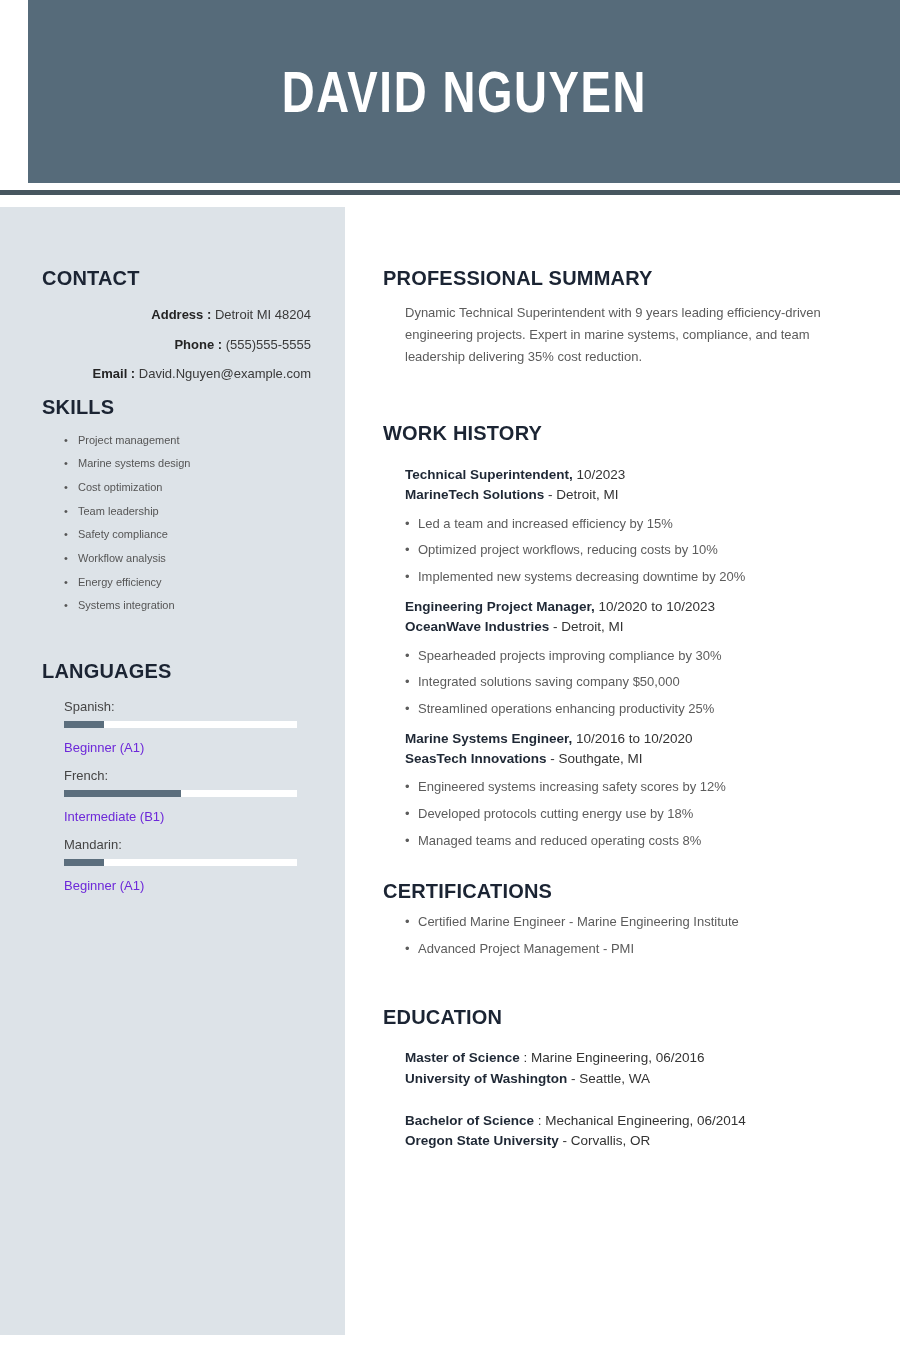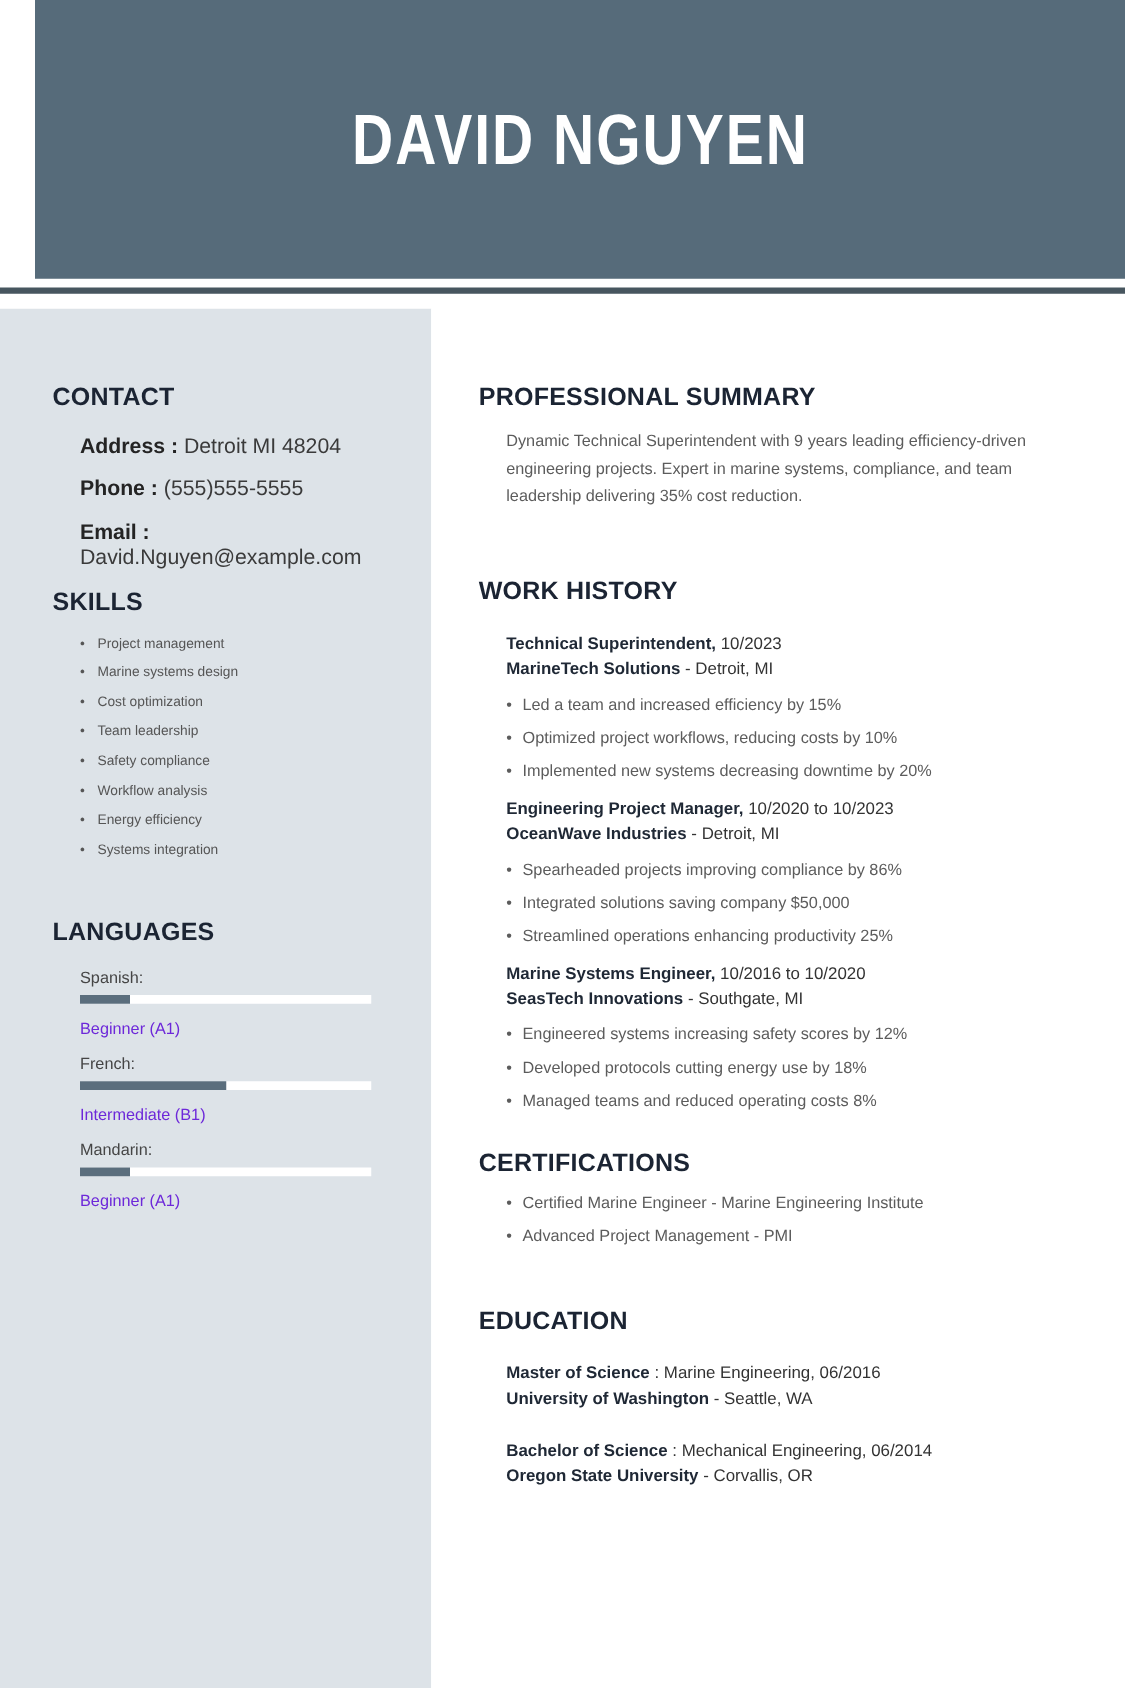--- a/index.html
+++ b/index.html
@@ -6,42 +6,42 @@
   html,body { background:#ffffff; }
   body {
     width:900px; min-height:1350px;
     font-family:"Liberation Sans","DejaVu Sans",sans-serif;
     -webkit-font-smoothing:antialiased;
   }
   .page { width:900px; min-height:1350px; background:#ffffff; overflow:hidden; }
 
   
   .header {
-    margin-left:28px; height:223px; background:#566b7a;
+    margin-left:28px; height:183px; background:#566b7a;
     display:flex; align-items:center; justify-content:center;
   }
   .name {
     color:#ffffff; font-size:57px; font-weight:700; letter-spacing:2px;
     white-space:nowrap; transform:scaleX(0.80); transform-origin:center;
   }
   .divider { margin-top:7px; height:5px; background:#47565f; width:100%; }
 
   
   .content { display:flex; margin-top:12px; height:1128px; }
   .sidebar { width:345px; flex:0 0 345px; background:#dde3e8; padding:60px 34px 0 42px; }
   .main { flex:1; background:#ffffff; padding:60px 56px 0 38px; }
 
   h2.sec {
     font-size:20px; font-weight:700; color:#1b2433; letter-spacing:0.2px;
     white-space:nowrap;
   }
 
   
   .contact-list { margin:17px 0 0 22px; }
-  .contact-line { font-size:17px; color:#3a3a3a; margin-bottom:14px; line-height:1.2; }
+  .contact-line { font-size:13px; color:#3a3a3a; margin-bottom:14px; line-height:1.2;text-align:right; }
   .contact-line .lbl { font-weight:700; color:#242424; }
 
   
   .sec-gap-skills { }
   .skills { margin:15px 0 0 22px; list-style:none; }
   .skills li {
     font-size:11px; color:#555; position:relative; padding-left:14px;
     margin-bottom:11px; line-height:1.15;
   }
   .skills li::before { content:"•"; position:absolute; left:0; top:0; color:#555; }
@@ -186,21 +186,21 @@
         <div class="job">
           <div class="job-line">
             <span class="b">Engineering Project Manager,</span>
             <span>10/2020 to 10/2023</span>
           </div>
           <div class="job-line">
             <span class="b">OceanWave Industries</span>
             <span>- Detroit, MI</span>
           </div>
           <ul class="bullets">
-            <li>Spearheaded projects improving compliance by 86%</li>
+            <li>Spearheaded projects improving compliance by 30%</li>
             <li>Integrated solutions saving company $50,000</li>
             <li>Streamlined operations enhancing productivity 25%</li>
           </ul>
         </div>
 
         <div class="job">
           <div class="job-line">
             <span class="b">Marine Systems Engineer,</span>
             <span>10/2016 to 10/2020</span>
           </div>

